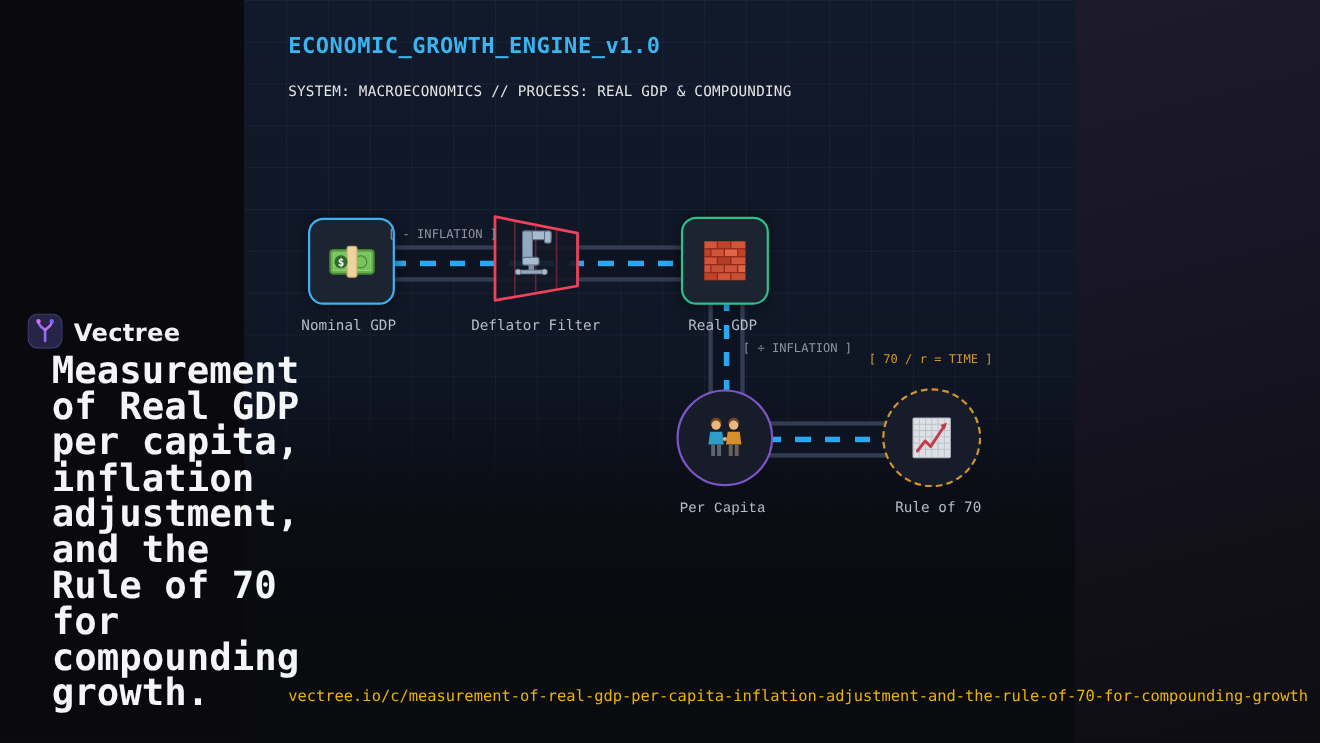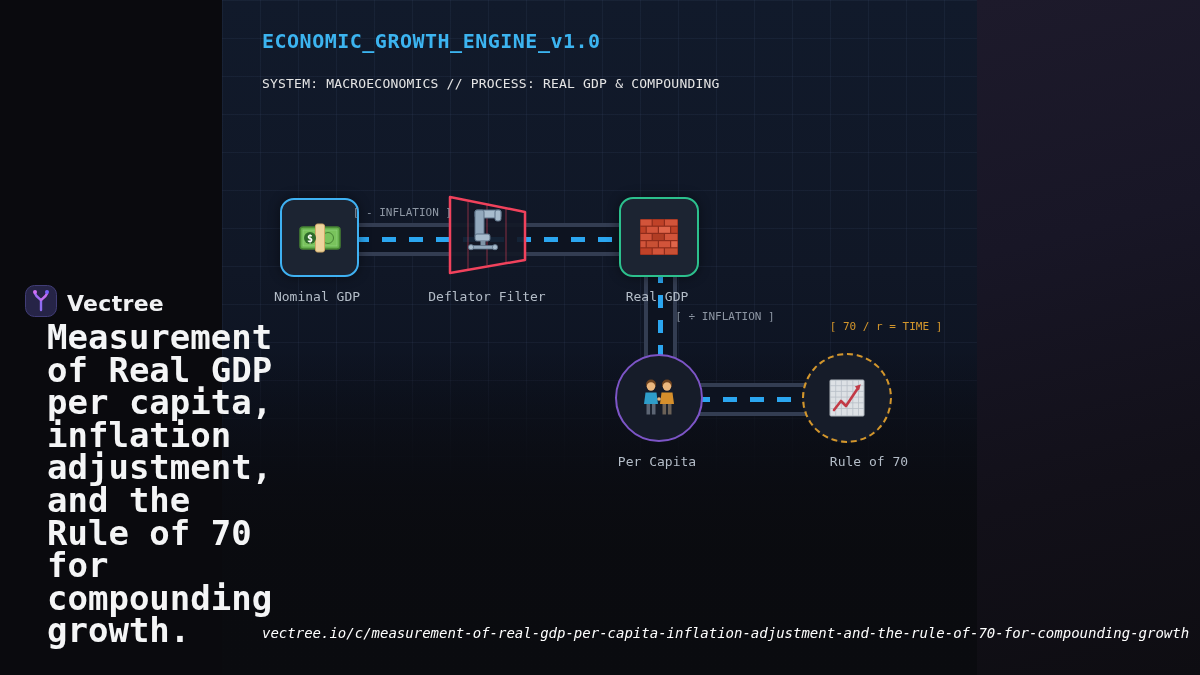--- a/index.html
+++ b/index.html
@@ -78,21 +78,21 @@
   
   .brand-logo{left:25px;top:285px;width:32px;height:32px;z-index:20;}
   .brand-name{left:67px;top:291px;font-family:"DejaVu Sans","Liberation Sans",sans-serif;
     font-weight:bold;font-size:22px;color:#f0f1f3;letter-spacing:0.3px;z-index:20;}
   .hero-title{
     left:25px;top:321px;width:236px;z-index:20;
     font-size:34px;font-weight:bold;line-height:32.6px;color:#f4f5f6;margin-left:22px;
   }
 
   
-  .footer-url{left:262px;top:625px;font-size:14px;color:#ffffff;z-index:20;white-space:nowrap;font-style:italic;}
+  .footer-url{left:262px;top:625px;font-size:14px;color:#eab308;z-index:20;white-space:nowrap;}
 </style>
 </head>
 <body>
 
 <div class="abs sidebar"></div>
 <div class="abs panel">
   <div class="grid"></div>
   <div class="fade"></div>
 </div>
 <div class="abs rightzone"></div>
@@ -105,21 +105,21 @@
   </div>
 <div class="abs pipe pipe-v" style="left:644px;top:270px;width:25px;height:90px;">
     <div class="dash"></div>
   </div>
 <div class="abs pipe pipe-h" style="left:696px;top:383px;width:110px;height:25px;">
     <div class="dash"></div>
   </div>
 
 <div class="abs elabel" style="left:352px;top:206px;width:100px;text-align:right;">[ - INFLATION ]</div>
 <div class="abs elabel" style="left:670px;top:310px;width:110px;text-align:center;">[ ÷ INFLATION ]</div>
-<div class="abs elabel orange" style="left:788px;top:320px;width:116px;text-align:center;margin-left:40px;">[ 70 / r = TIME ]</div>
+<div class="abs elabel orange" style="left:788px;top:320px;width:116px;text-align:center;">[ 70 / r = TIME ]</div>
 
 <div class="abs node-sq b-blue" style="left:280px;top:198px;">
   <svg width="44" height="44" viewBox="0 0 44 44">
     <rect x="2" y="11" width="40" height="22" rx="3" fill="#66b14c" stroke="#458233" stroke-width="1.5"></rect>
     <rect x="5" y="14" width="34" height="16" fill="#79c35c" stroke="#8fd37a" stroke-width="0.8"></rect>
     <circle cx="30" cy="22" r="5.5" fill="none" stroke="#458233" stroke-width="1"></circle>
     <rect x="17.5" y="8" width="9" height="28" rx="2" fill="#edd49e" stroke="#cfa968" stroke-width="1"></rect>
     <circle cx="12" cy="22" r="6" fill="#2e6b2b"></circle>
     <text x="12" y="25.8" font-size="10" font-weight="bold" fill="#ffffff" text-anchor="middle" font-family="DejaVu Sans Mono, monospace">$</text>
   </svg>
@@ -178,42 +178,42 @@
     <rect x="10.5" y="29" width="3.6" height="10.5" fill="#5c6574"></rect>
     <rect x="15.9" y="29" width="3.6" height="10.5" fill="#5c6574"></rect>
     <circle cx="31" cy="9.5" r="5" fill="#6e431f"></circle>
     <circle cx="31" cy="11.5" r="4.2" fill="#eab77e"></circle>
     <path d="M25.5,17.5 L36.5,17.5 L38,29 L24,29 Z" fill="#d68f2b"></path>
     <rect x="26.5" y="29" width="3.6" height="10.5" fill="#6b6157"></rect>
     <rect x="31.9" y="29" width="3.6" height="10.5" fill="#6b6157"></rect>
     <circle cx="23" cy="24" r="1.8" fill="#eab77e"></circle>
   </svg>
 </div>
-<div class="abs nlabel" style="left:572px;top:454px;">Per Capita</div>
+<div class="abs nlabel" style="left:572px;top:454px;font-family:Liberation Mono, monospace;">Per Capita</div>
 
 <div class="abs node-ci b-orange" style="left:802px;top:353px;width:86px;height:86px;">
   <svg width="44" height="44" viewBox="0 0 44 44">
     <rect x="5" y="4" width="34" height="36" rx="1" fill="#dde1e5" stroke="#aeb5bc" stroke-width="1"></rect>
     <g stroke="#b8bfc6" stroke-width="0.8">
       <line x1="10.7" y1="4" x2="10.7" y2="40"></line>
         <line x1="16.4" y1="4" x2="16.4" y2="40"></line>
         <line x1="22.1" y1="4" x2="22.1" y2="40"></line>
         <line x1="27.8" y1="4" x2="27.8" y2="40"></line>
         <line x1="33.5" y1="4" x2="33.5" y2="40"></line>
       <line x1="5" y1="9.7" x2="39" y2="9.7"></line>
         <line x1="5" y1="15.4" x2="39" y2="15.4"></line>
         <line x1="5" y1="21.1" x2="39" y2="21.1"></line>
         <line x1="5" y1="26.8" x2="39" y2="26.8"></line>
         <line x1="5" y1="32.5" x2="39" y2="32.5"></line>
     </g>
     <polyline points="9,34 16,25 21,30 33,12" fill="none" stroke="#c23a46" stroke-width="2.6" stroke-linecap="round" stroke-linejoin="round"></polyline>
     <polygon points="29.8,10.6 35.8,8.2 34,14.4" fill="#c23a46"></polygon>
   </svg>
 </div>
-<div class="abs nlabel" style="left:784px;top:454px;">Rule of 70</div>
+<div class="abs nlabel" style="left:768px;top:454px;">Rule of 70</div>
 
 <svg class="abs brand-logo" width="32" height="32" viewBox="0 0 32 32">
   <rect x="0.5" y="0.5" width="31" height="31" rx="9" fill="#262447" stroke="#413d77" stroke-width="1"></rect>
   <path d="M16 25 L16 15" stroke="#8f6cf0" stroke-width="2.4" stroke-linecap="round" fill="none"></path>
   <path d="M16 15 C14.5 13.5 11.5 12.5 10 8.5" stroke="#a06bf5" stroke-width="2.4" stroke-linecap="round" fill="none"></path>
   <path d="M16 15 C17.5 13.5 20.5 12.5 22 8.5" stroke="#c06df0" stroke-width="2.4" stroke-linecap="round" fill="none"></path>
   <circle cx="10" cy="7" r="2" fill="#d06ff5"></circle>
   <circle cx="22" cy="7" r="2" fill="#7b61ff"></circle>
 </svg>
 <div class="abs brand-name">Vectree</div>

